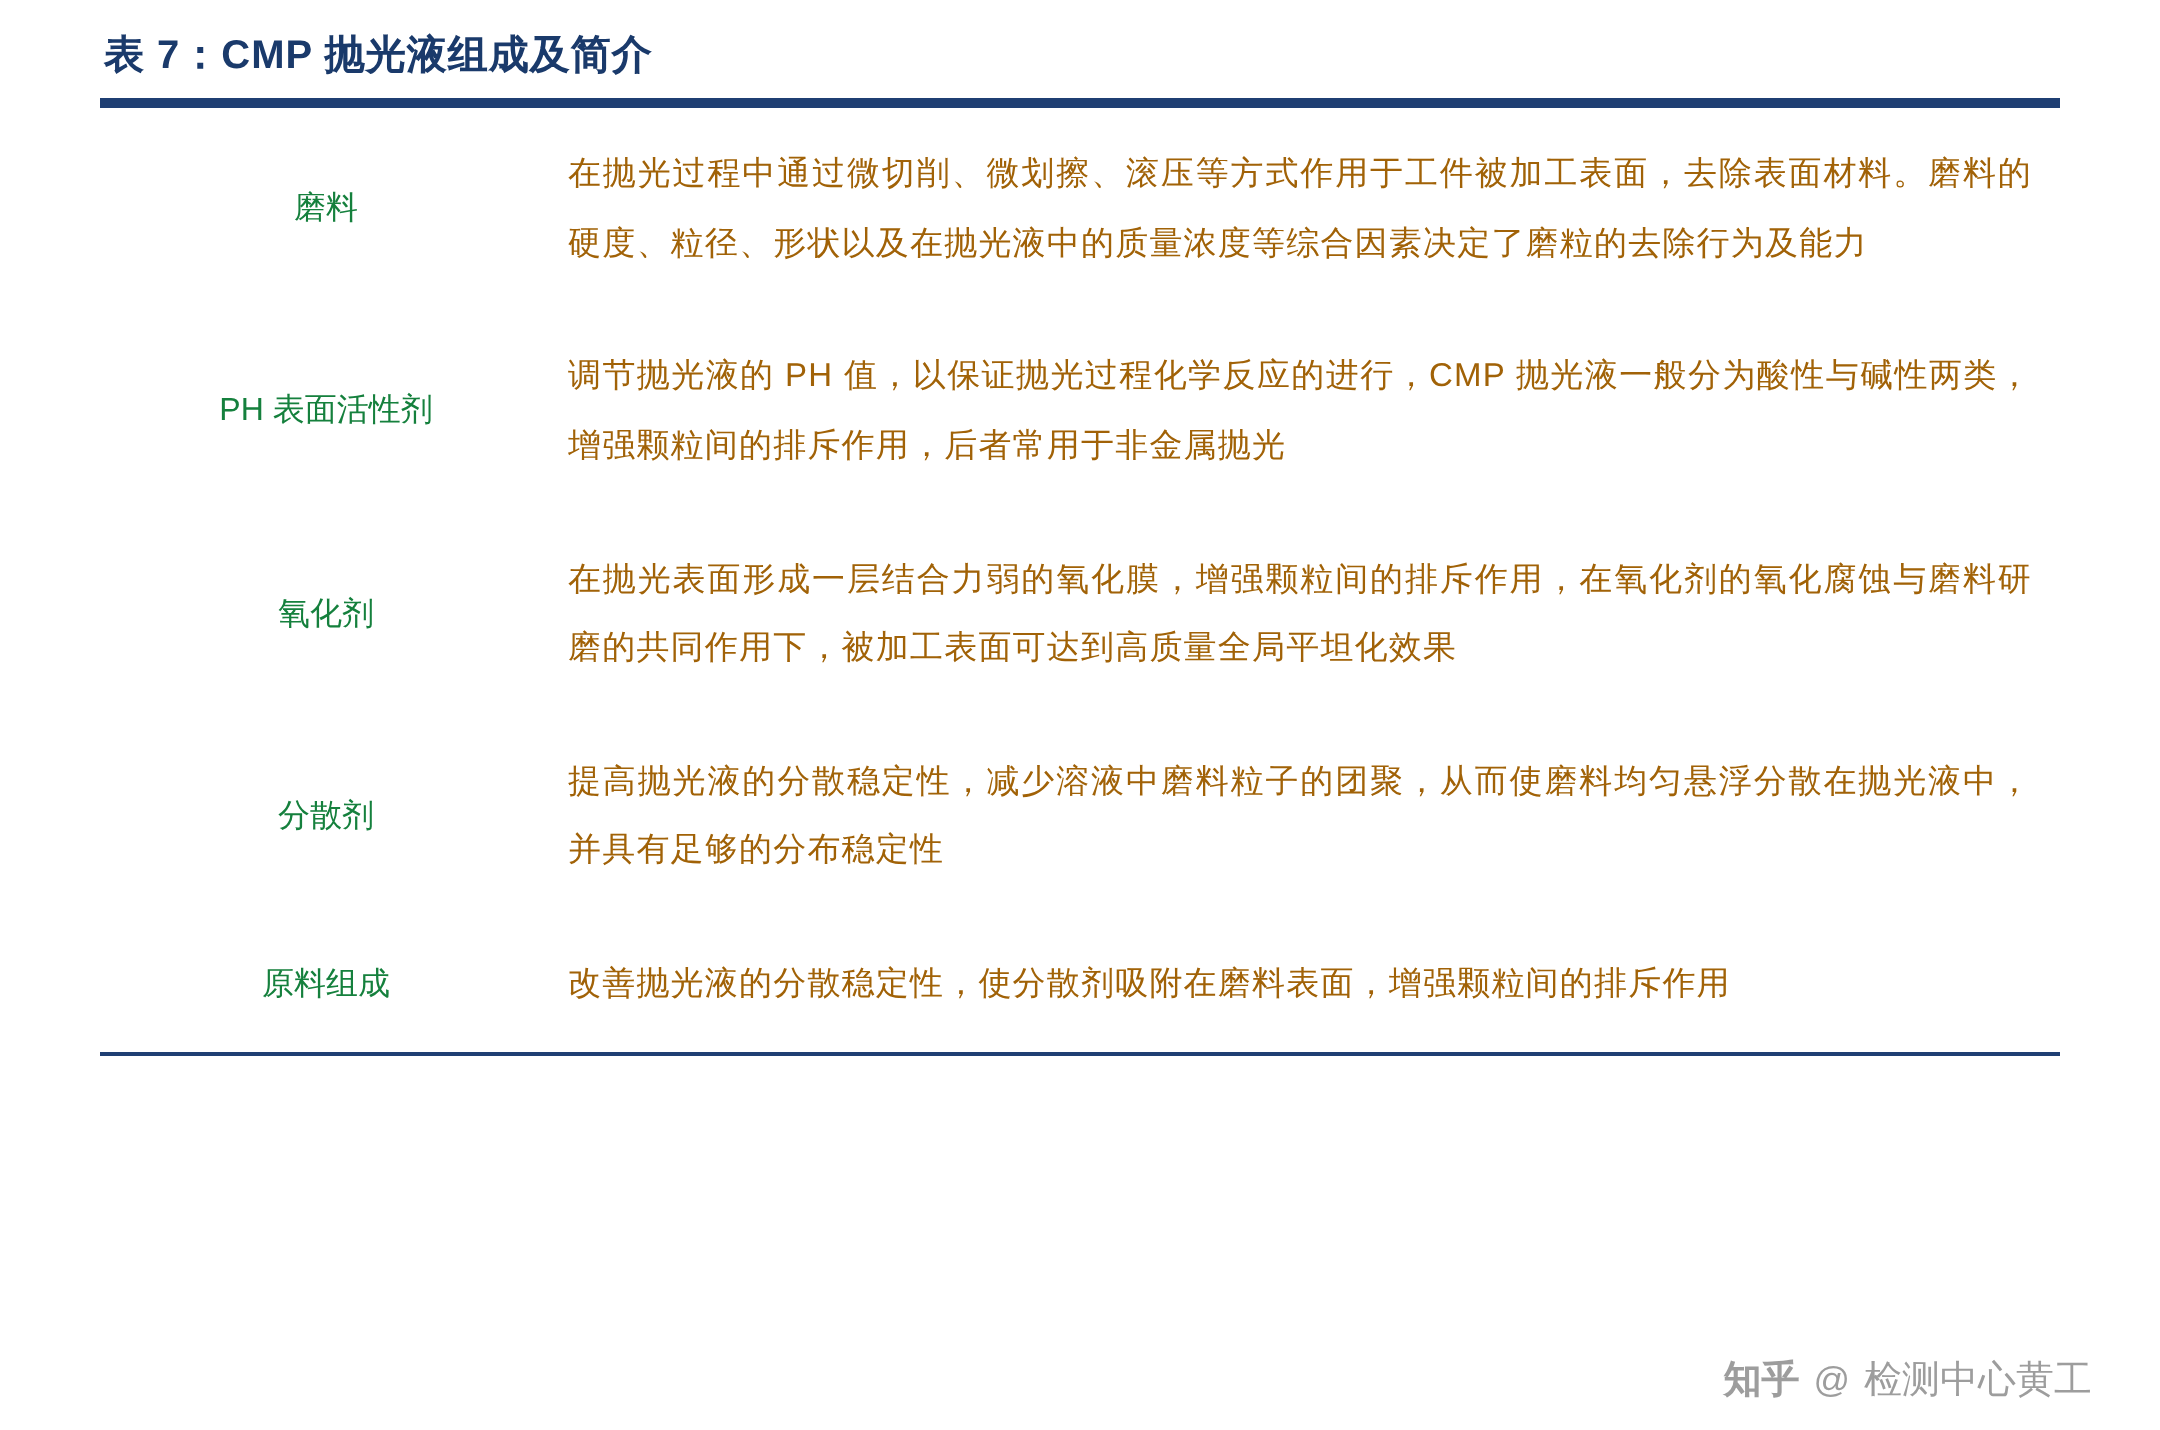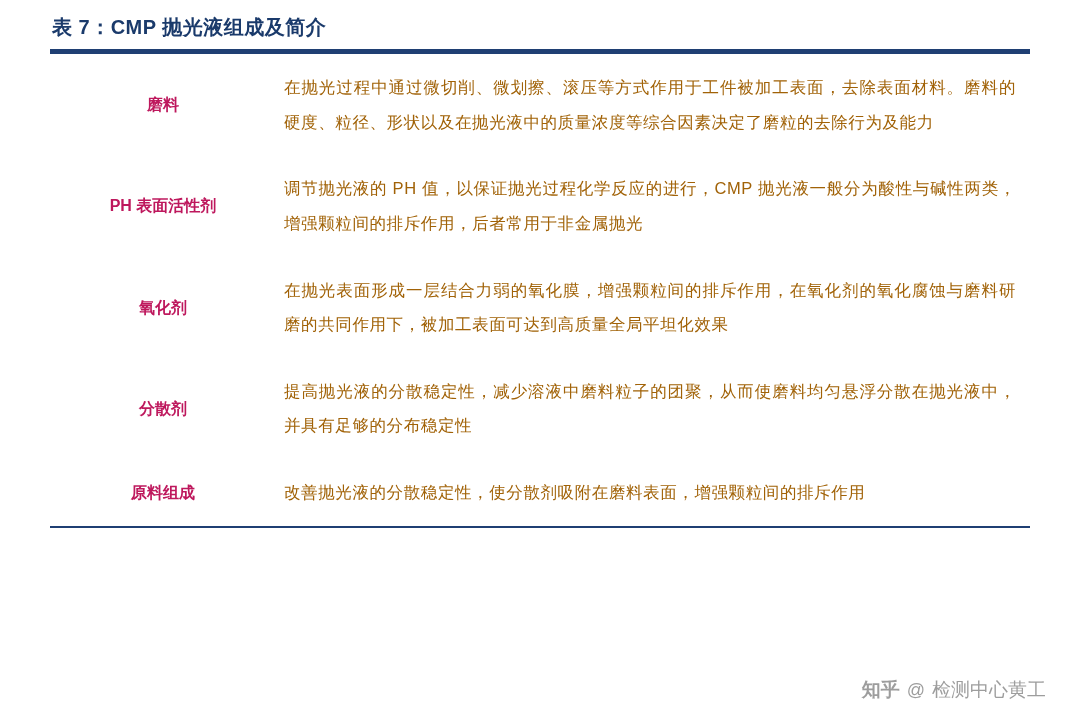--- a/index.html
+++ b/index.html
@@ -54,23 +54,23 @@
     font-family: "Liberation Sans", sans-serif;
     font-weight: bold;
     font-size: 17px;
     color: #1f3f73;
     padding: 11px 0 11px 0;
     text-align: center;
   }
   table.cmp th.col-head-name { width: 190px; }
   table.cmp td.cell-name {
     font-family: "Liberation Sans", sans-serif;
-    font-weight: bold;
+    font-weight: normal;
     font-size: 16px;
-    color: #be185d;
+    color: #15803d;
     text-align: center;
     vertical-align: middle;
     padding: 10px 18px;
     line-height: 1.7;
   }
   table.cmp td.cell-desc {
     font-family: Liberation Sans, sans-serif;
     font-size: 16.5px;
     color: #a16207;
     vertical-align: middle;

